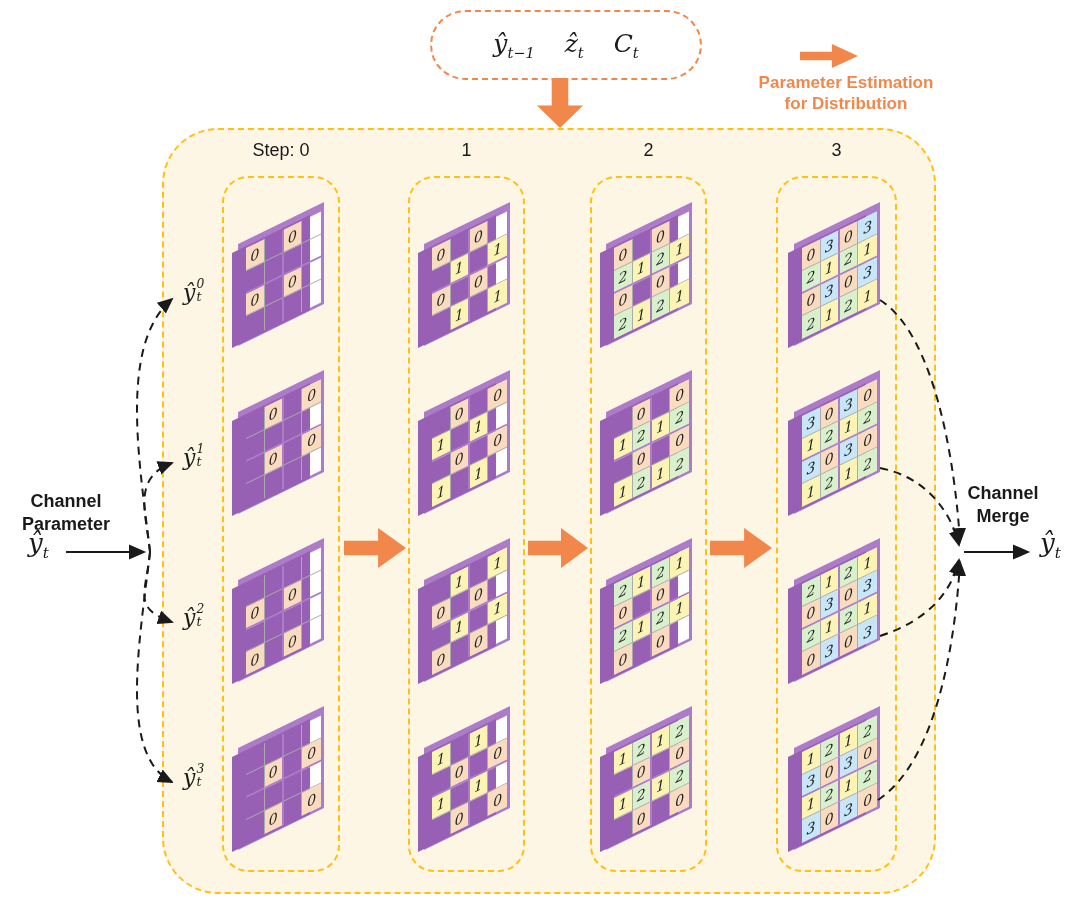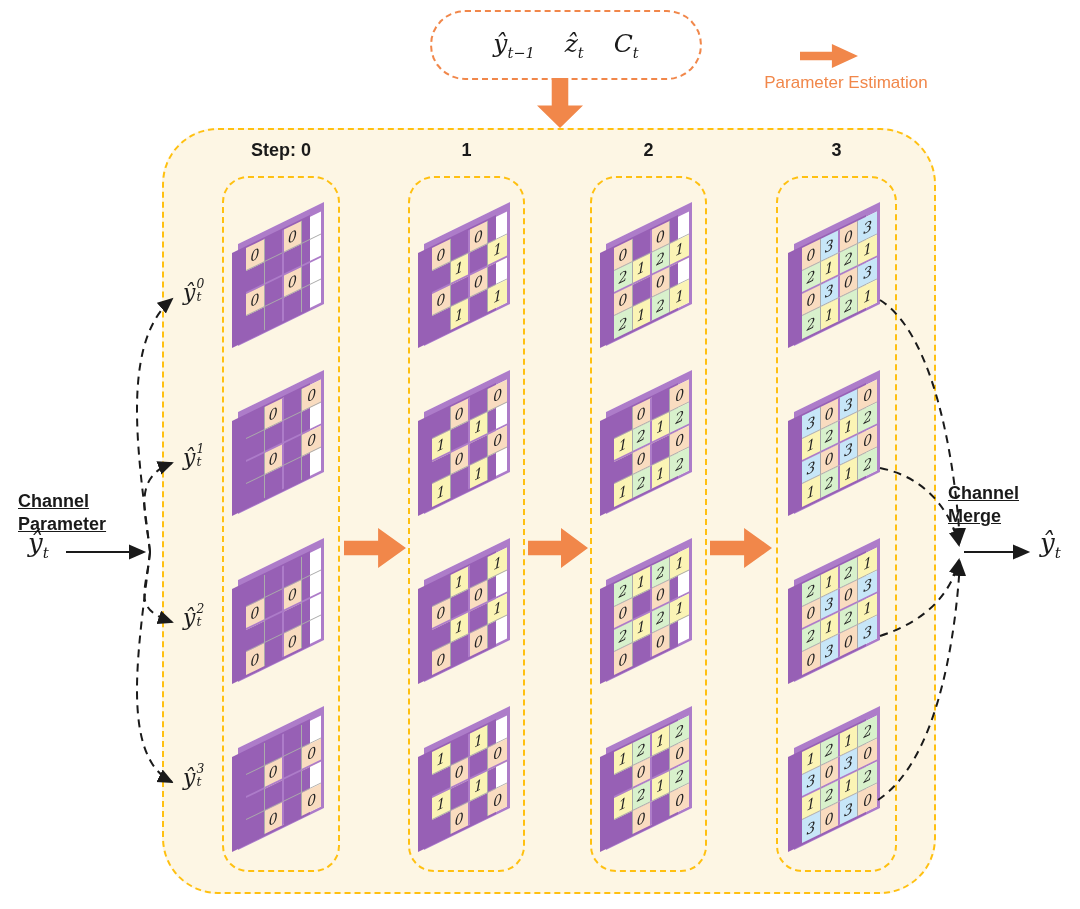--- a/index.html
+++ b/index.html
@@ -19,26 +19,26 @@
   .input-pill{position:absolute;left:430px;top:10px;width:268px;height:66px;border:2px dashed var(--orange);
               border-radius:40px;display:flex;align-items:center;justify-content:center;gap:30px;
               font-size:25px;background:#fff;}
   
   .blk{background:var(--orange);position:absolute;}
   .blk.right{clip-path:polygon(0 32%,55% 32%,55% 0,100% 50%,55% 100%,55% 68%,0 68%);}
   .blk.down{clip-path:polygon(32% 0,68% 0,68% 55%,100% 55%,50% 100%,0 55%,32% 55%);}
   .down-arrow{left:537px;top:78px;width:46px;height:50px;}
   .legend-arrow{left:800px;top:44px;width:58px;height:24px;}
   .legend-text{position:absolute;left:740px;top:72px;width:212px;text-align:center;
-               color:var(--orange);font-weight:normal;font-size:17px;line-height:1.25;}
+               color:var(--orange);font-weight:bold;font-size:17px;line-height:1.25;}
 
   
   .main-box{position:absolute;left:162px;top:128px;width:770px;height:762px;background:var(--cream);
             border:2.5px dashed var(--gold);border-radius:56px;}
-  .step-label{position:absolute;top:140px;font-weight:bold;font-size:18px;text-align:center;}
+  .step-label{position:absolute;top:140px;font-weight:normal;font-size:18px;text-align:center;}
   .pill{position:absolute;top:176px;height:696px;border:2px dashed var(--gold);border-radius:26px;
         box-sizing:border-box;background:var(--cream);}
   .grids{display:flex;flex-direction:column;gap:24px;padding-top:24px;align-items:center;}
   .gridwrap{position:relative;width:86px;height:144px;}
   .grid3d{position:absolute;left:0;top:42px;width:86px;height:102px;box-sizing:border-box;
           transform:skewY(-26deg);transform-origin:0 100%;background:#fff;
           border:3px solid var(--purple);border-left-width:8px;border-top-width:8px;
           display:grid;grid-template-columns:repeat(4,1fr);grid-template-rows:repeat(4,1fr);}
   .grid3d::before{content:"";position:absolute;z-index:-1;left:-14px;top:-2px;width:104%;height:104%;
           background:var(--purpleDark);}
@@ -46,21 +46,21 @@
         display:flex;align-items:center;justify-content:center;
         font-family:"DejaVu Serif",serif;font-style:italic;font-size:14px;color:#222;}
   .cell.cr{border-right:2px solid var(--purple);}
   .cell.cb{border-bottom:2px solid var(--purple);}
   .cell.lastc{border-right:none;}
   .cell.lastr{border-bottom:none;}
   .cell.v0{background:var(--c0);} .cell.v1{background:var(--c1);}
   .cell.v2{background:var(--c2);} .cell.v3{background:var(--c3);}
 
   
-  .side-title{position:absolute;font-weight:bold;font-size:18px;line-height:1.3;text-decoration:underline;}
+  .side-title{position:absolute;font-weight:bold;font-size:18px;line-height:1.3;text-align:center;}
   .partition-title{left:18px;top:490px;width:96px;}
   .merge-title{left:948px;top:482px;width:110px;}
   .io-label{position:absolute;font-size:26px;font-style:italic;}
   .partition-input{left:28px;top:528px;}
   .merge-output{left:1040px;top:528px;}
   .group-label{position:absolute;font-size:22px;display:flex;align-items:center;}
   svg.overlay{position:absolute;left:0;top:0;z-index:6;pointer-events:none;}
 </style>
 </head>
 <body>
@@ -70,20 +70,21 @@
   <div class="input-pill math">
     <span><span>ŷ</span><sub>t−1</sub></span>
     <span><span>ẑ</span><sub>t</sub></span>
     <span><span>C</span><sub>t</sub></span>
   </div>
   <div class="blk down down-arrow"></div>
 
   <div class="blk right legend-arrow"></div>
   <div class="legend-text">
     <div>Parameter Estimation</div>
+    <div>for Distribution</div>
   </div>
 
   <div class="main-box"></div>
 
   <div class="step-label" style="left:222px;width:118px;">Step: 0</div>
   <div class="step-label" style="left:408px;width:117px;">1</div>
   <div class="step-label" style="left:590px;width:117px;">2</div>
   <div class="step-label" style="left:776px;width:121px;">3</div>
 
   <div class="pill" style="left:222px;width:118px;">

